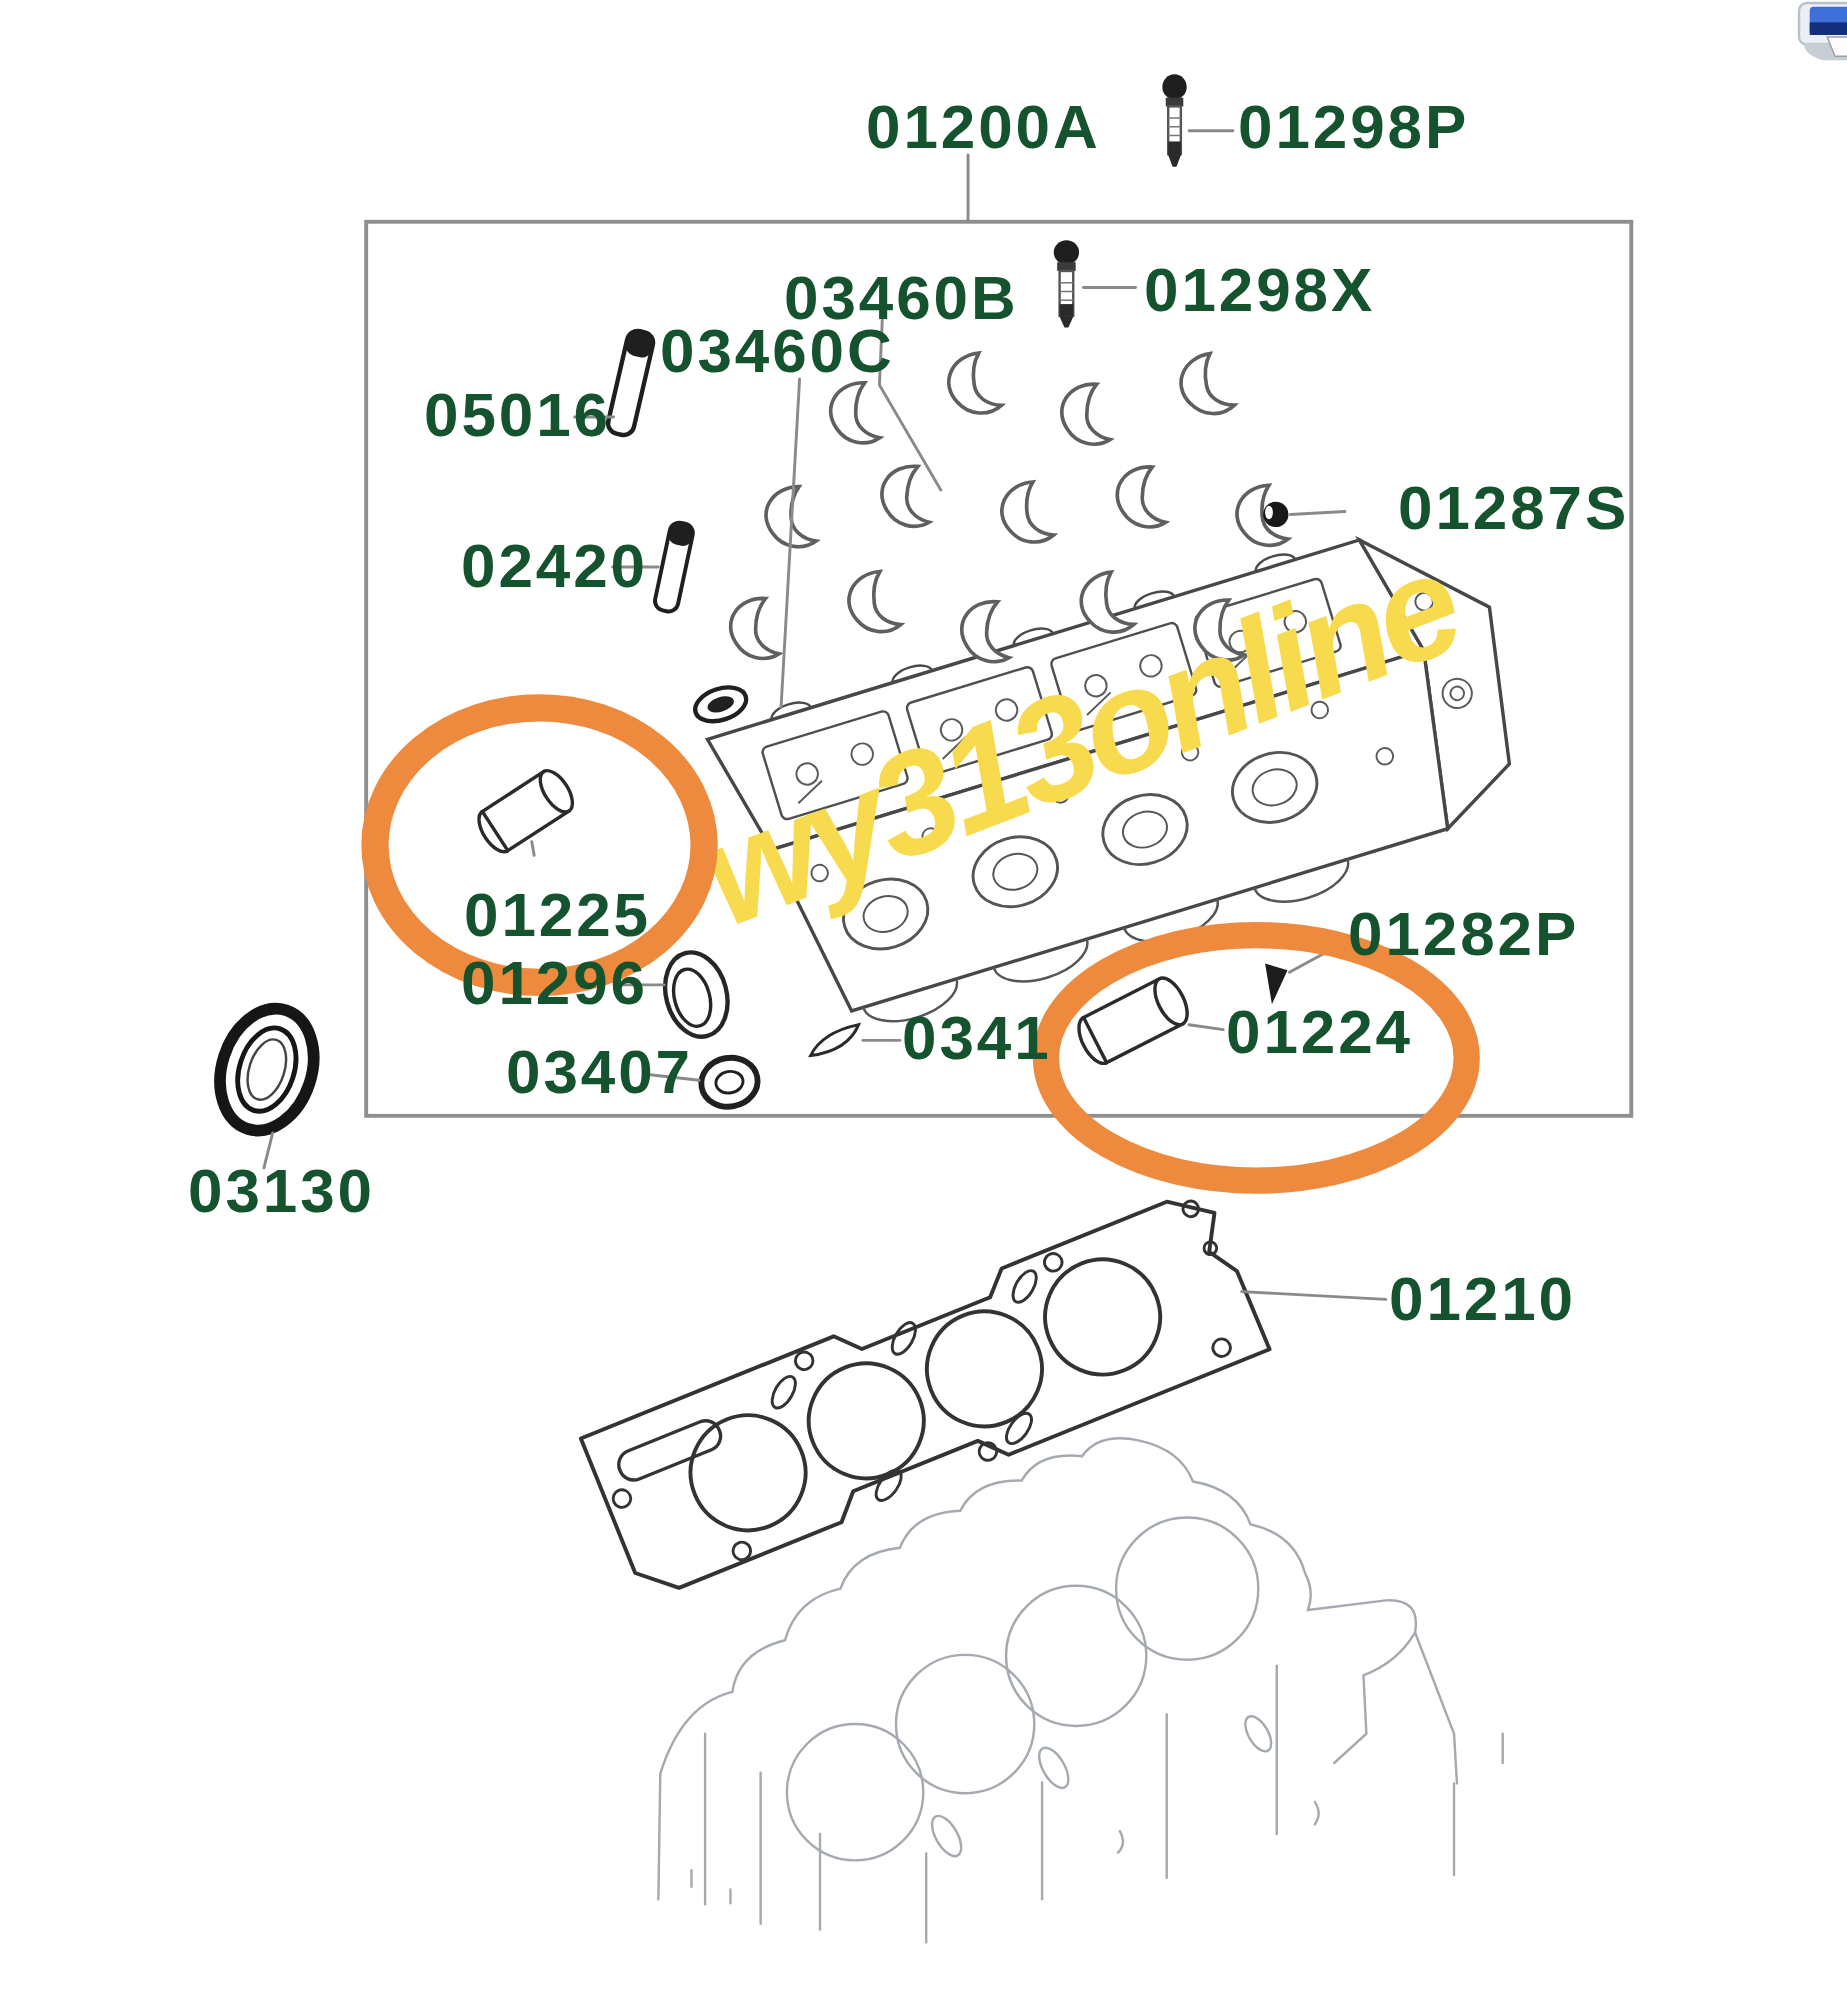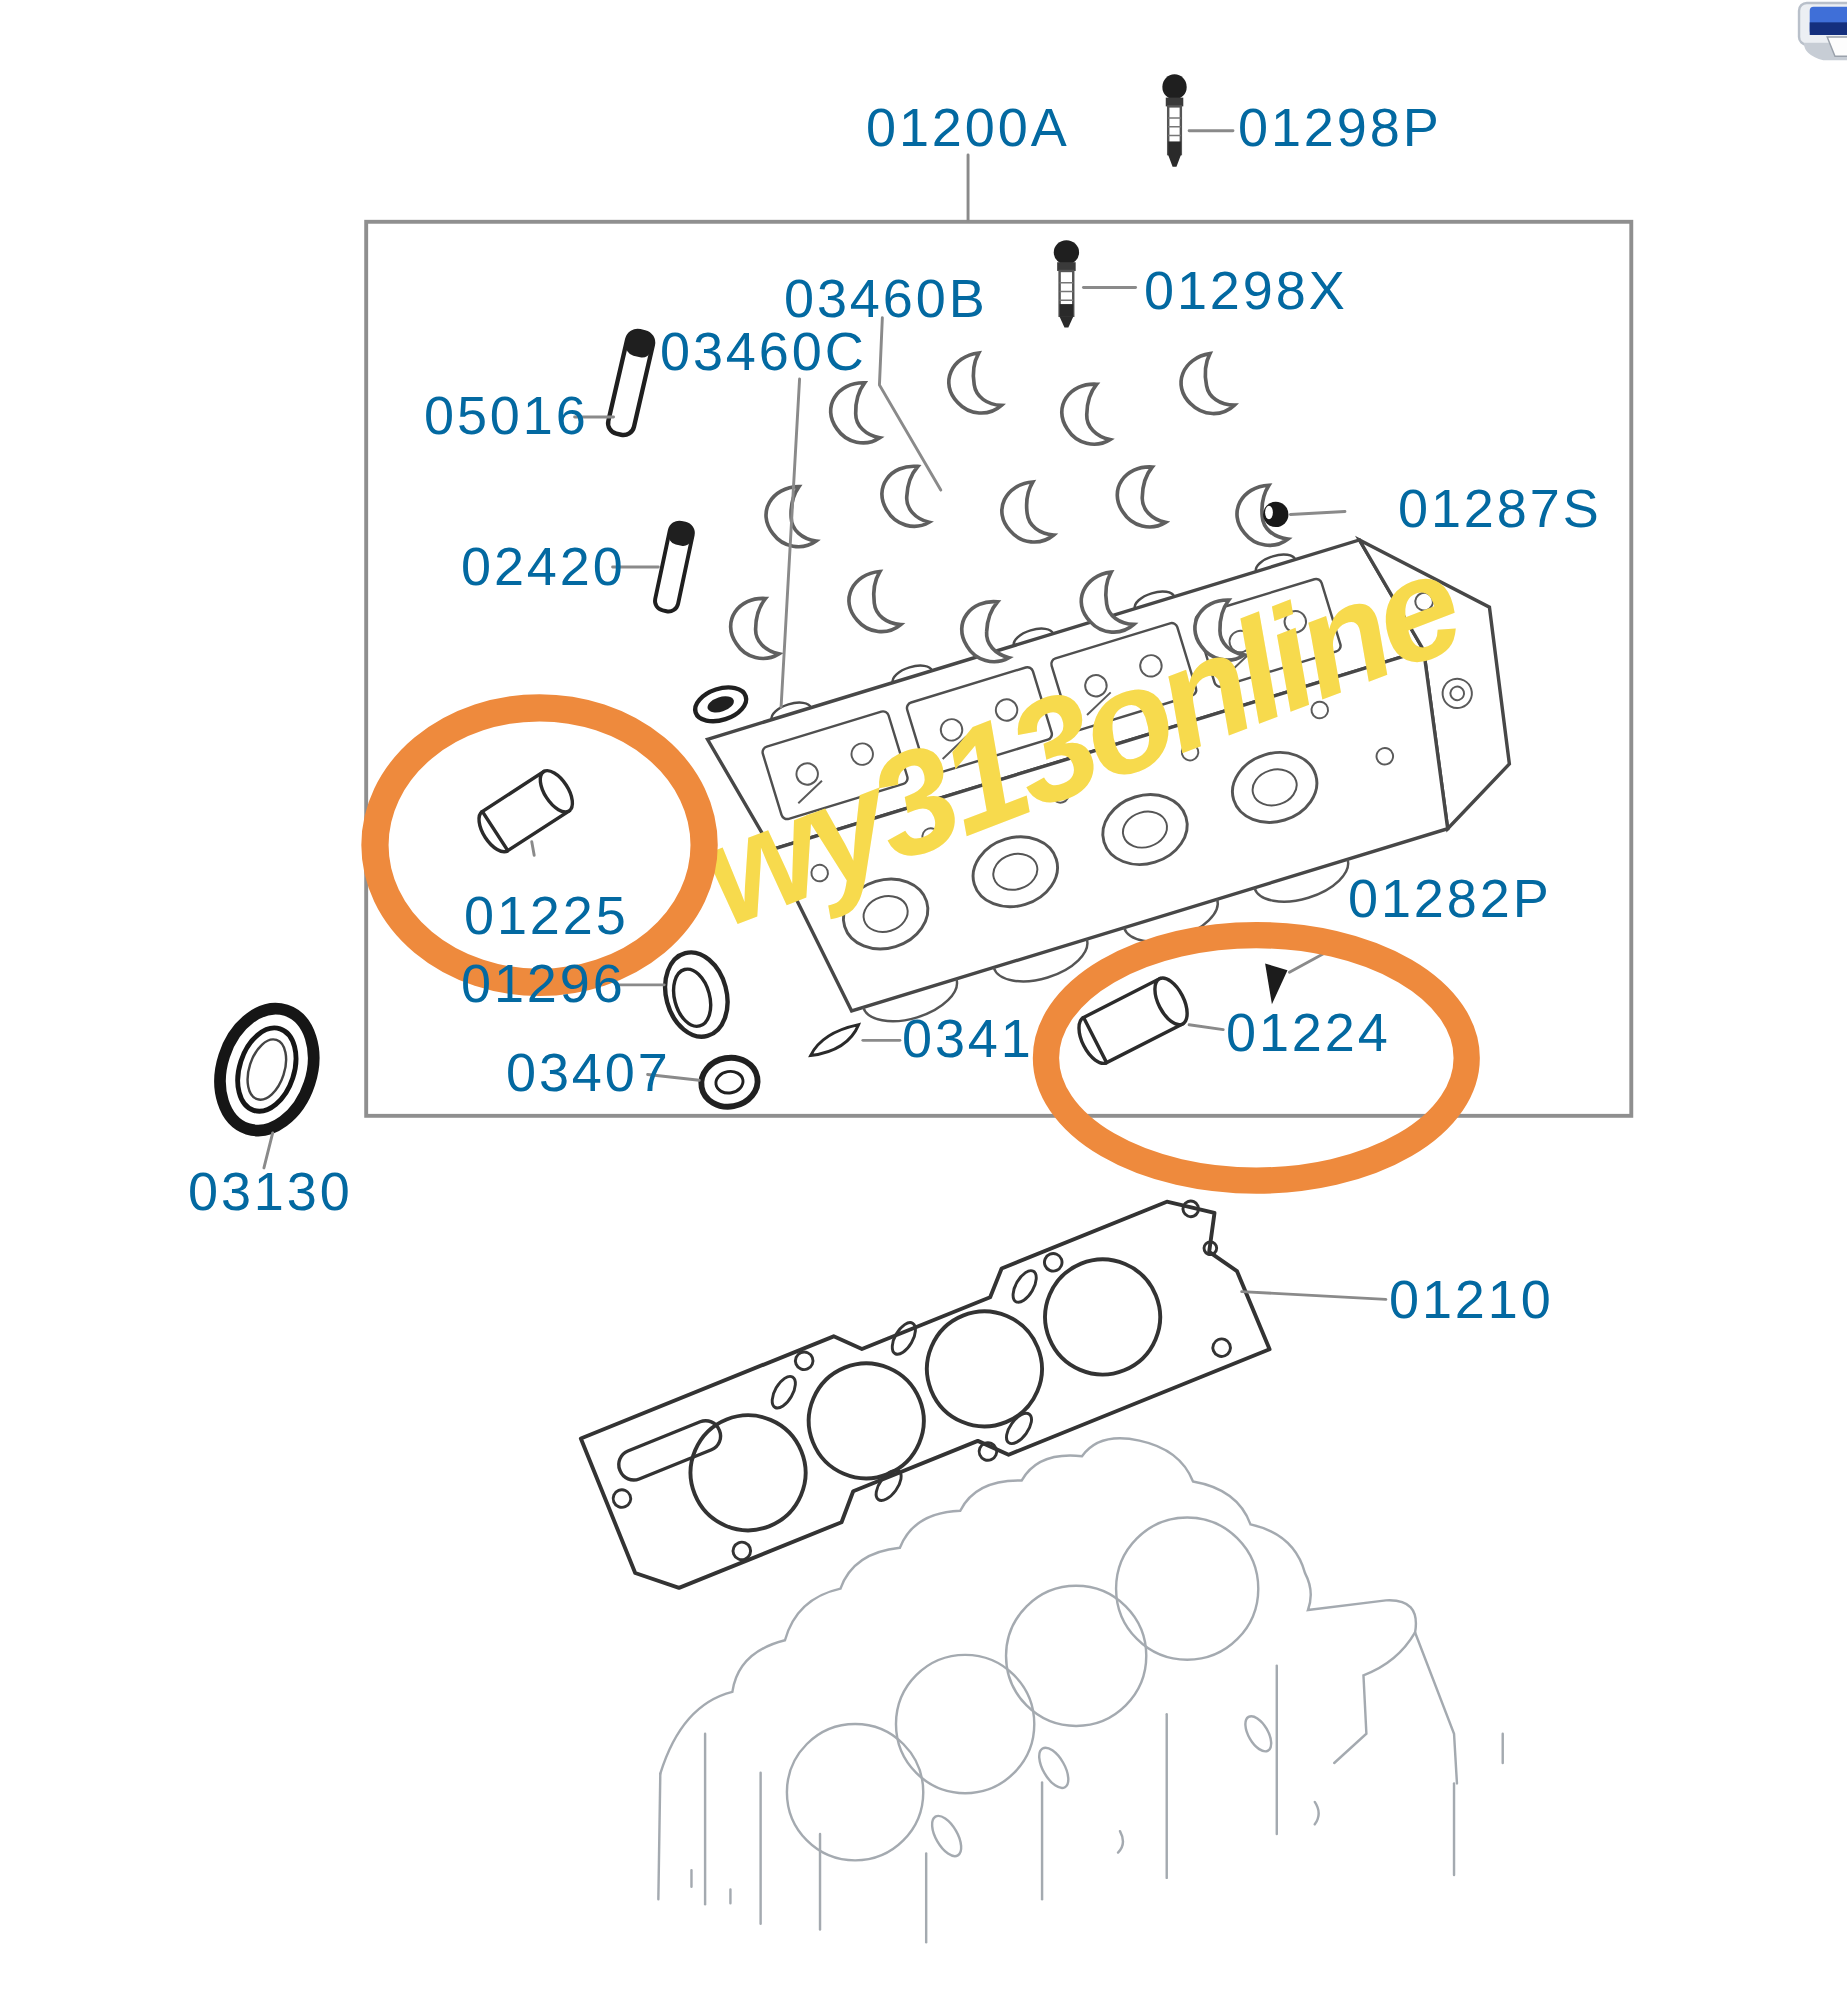--- a/index.html
+++ b/index.html
@@ -2,24 +2,24 @@
 <html style="font-size:7.8px"><head>
 <meta charset="utf-8">
 <style>
   html,body{margin:0;padding:0;background:#ffffff;}
   body{width:1847px;height:1995px;position:relative;overflow:hidden;
        font-family:"Liberation Sans", sans-serif;}
   .stage{position:absolute;inset:0;}
   svg.art{position:absolute;left:0;top:0;width:1847px;height:1995px;}
   .lbl{
     position:absolute;
-    font-weight:400;
-    font-size:54px;
+    font-weight:700;
+    font-size:62px;
     letter-spacing:2.9px;
-    color:#0369a1;
+    color:#14532d;
     transform:translateY(-52%);
     white-space:nowrap;
     line-height:1;
   }
   .corner-icon{position:absolute;left:1795px;top:0;width:52px;height:68px;overflow:hidden;}
 </style>
 </head>
 <body>
 
 <div class="stage">
@@ -243,21 +243,21 @@
 <div class="lbl" style="left:1144px;top:291px">01298X</div>
 <div class="lbl" style="left:660px;top:352px">03460C</div>
 <div class="lbl" style="left:424px;top:416px">05016</div>
 <div class="lbl" style="left:461px;top:567px">02420</div>
 <div class="lbl" style="left:1398px;top:509px">01287S</div>
 <div class="lbl" style="left:464px;top:916px">01225</div>
 <div class="lbl" style="left:461px;top:984px">01296</div>
 <div class="lbl" style="left:506px;top:1073px">03407</div>
 <div class="lbl" style="left:902px;top:1039px">0341</div>
 <div class="lbl" style="left:1226px;top:1033px">01224</div>
-<div class="lbl" style="left:1348px;top:899px">01282P</div>
+<div class="lbl" style="left:1348px;top:935px">01282P</div>
 <div class="lbl" style="left:188px;top:1192px">03130</div>
 <div class="lbl" style="left:1389px;top:1300px">01210</div>
 
 <div class="corner-icon">
   <svg width="78" height="68" viewBox="0 0 160 140">
     <rect x="8" y="6" width="150" height="86" rx="16" fill="#eceff3" stroke="#b9c0ca" stroke-width="5"></rect>
     <rect x="30" y="14" width="122" height="58" rx="8" fill="#3f6fd8"></rect>
     <rect x="30" y="46" width="122" height="26" fill="#142f7d"></rect>
     <path d="M18,88 L156,88 L156,124 L58,124 Q18,114 18,88 Z" fill="#c7cdd5"></path>
     <path d="M66,76 L150,76 L150,116 L82,116 Z" fill="#fdfdfd" stroke="#9aa1ab" stroke-width="3"></path>

